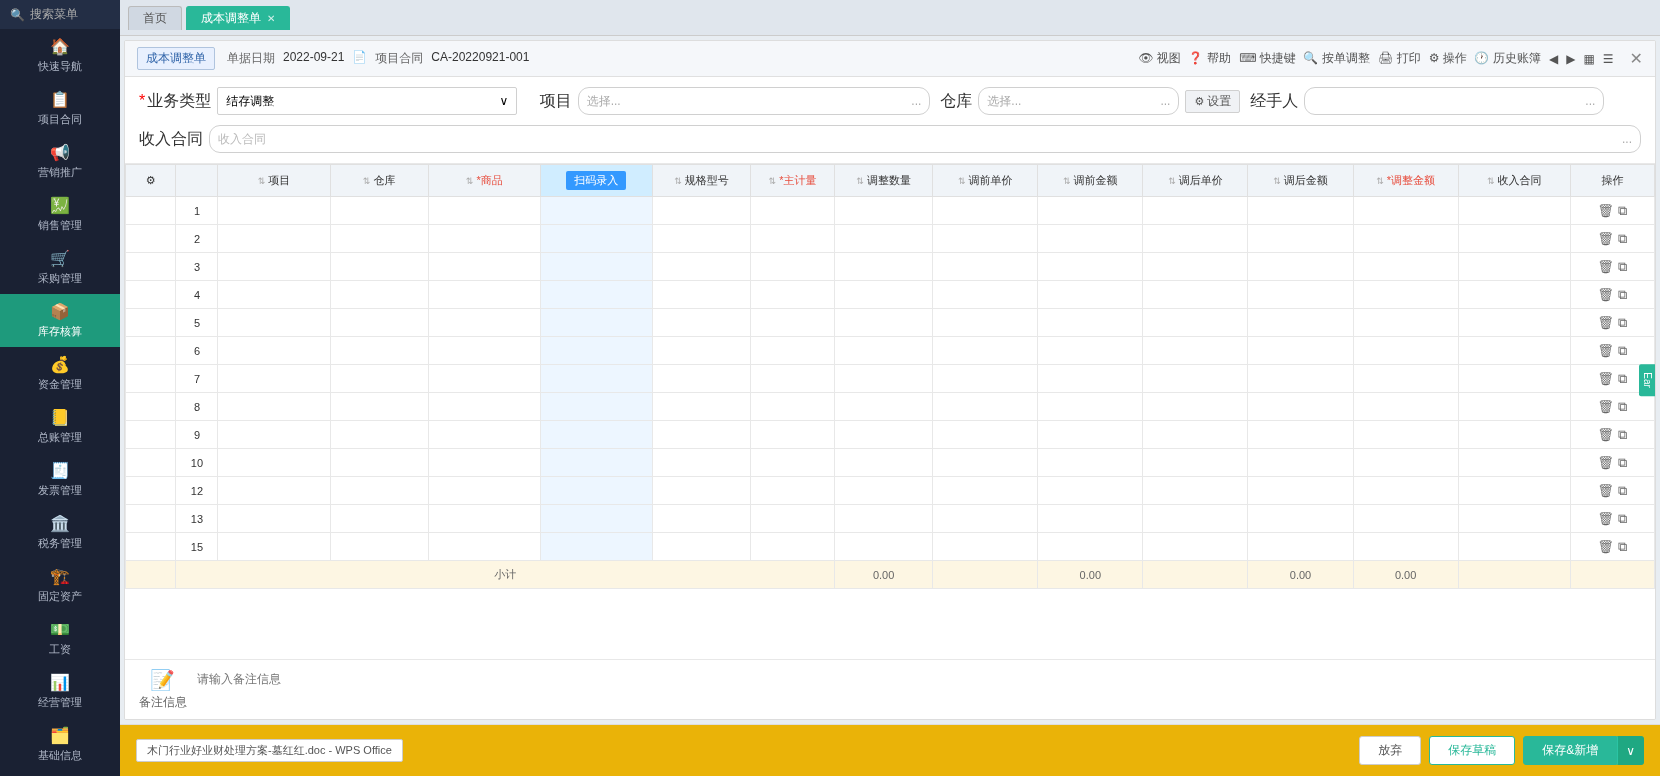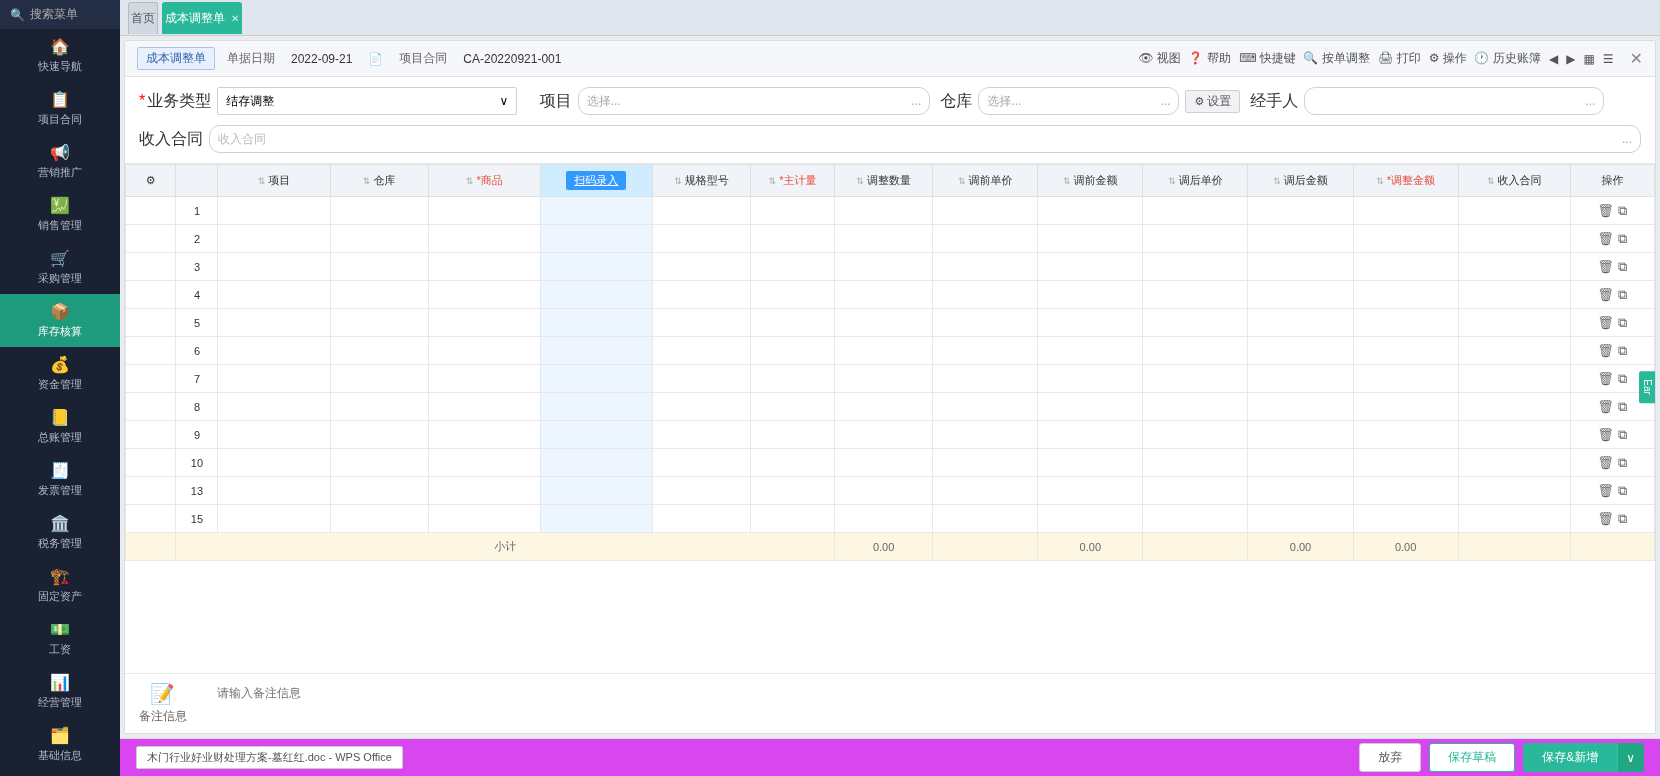--- a/index.html
+++ b/index.html
@@ -52,22 +52,22 @@
     .tab-bar {
       background: #e0e6ed;
       display: flex;
       align-items: center;
       height: 36px;
       border-bottom: 1px solid #ccc;
       padding: 0 8px;
       gap: 4px;
     }
     .tab {
-      height: 32px;
-      padding: 0 2px;
+      height: 24px;
+      padding: 0 14px;
       display: flex;
       align-items: center;
       gap: 6px;
       cursor: pointer;
       border-radius: 3px 3px 0 0;
       font-size: 12px;
       color: #555;
       background: #d0d8e2;
       border: 1px solid #bbb;
       border-bottom: none;
@@ -103,21 +103,21 @@
       flex-wrap: wrap;
     }
     .window-title-badge {
       background: #e8f0fe;
       border: 1px solid #b0c4de;
       padding: 2px 8px;
       border-radius: 2px;
       color: #3366aa;
       font-size: 12px;
     }
-    .window-titlebar-meta { display: flex; align-items: center; gap: 16px; font-size: 12px; color: #333; }
+    .window-titlebar-meta { display: flex; align-items: flex-start; gap: 8px; font-size: 12px; color: #333; }
     .window-titlebar-meta .label { color: #666; }
     .window-titlebar-meta .value { color: #333; font-weight: 500; }
     .window-actions {
       margin-left: auto;
       display: flex;
       align-items: center;
       gap: 8px;
       font-size: 11px;
       color: #555;
     }
@@ -234,21 +234,20 @@
 
     
     .scan-header-btn {
       background: #3399ff;
       color: #fff;
       border: none;
       border-radius: 2px;
       padding: 2px 8px;
       font-size: 11px;
       cursor: pointer;
-      text-decoration: underline;
     }
 
     
     .notes-area {
       border-top: 1px solid #e8e8e8;
       padding: 8px 14px;
       display: flex;
       align-items: flex-start;
       gap: 10px;
       min-height: 60px;
@@ -257,28 +256,27 @@
     .notes-icon { display: flex; flex-direction: column; align-items: center; gap: 2px; color: #666; font-size: 11px; }
     .notes-icon .icon-emoji { font-size: 20px; }
     .notes-input {
       flex: 1;
       border: none;
       outline: none;
       color: #ec4899;
       font-size: 12px;
       padding-top: 4px;
       background: transparent;
-      margin-left: 20px;
     }
 
     
     .footer {
-      background: #d946ef;
+      background: #eab308;
       border-top: 1px solid #ddd;
-      padding: 4px 16px;
+      padding: 11px 16px;
       display: flex;
       align-items: center;
       justify-content: space-between;
     }
     .taskbar-item {
       background: #fff;
       border: 1px solid #ccc;
       border-radius: 2px;
       padding: 3px 10px;
       font-size: 11px;
@@ -745,20 +743,43 @@
               <td></td>
               <td>
       <div class="action-cell">
         <span class="action-icon">🗑</span>
         <span class="action-icon">⧉</span>
       </div>
     </td>
             </tr>
             <tr>
               <td></td>
+              <td class="row-num">12</td>
+              <td></td>
+              <td></td>
+              <td></td>
+              <td style="background:#edf6ff;"></td>
+              <td></td>
+              <td></td>
+              <td></td>
+              <td></td>
+              <td></td>
+              <td></td>
+              <td></td>
+              <td></td>
+              <td></td>
+              <td>
+      <div class="action-cell">
+        <span class="action-icon">🗑</span>
+        <span class="action-icon">⧉</span>
+      </div>
+    </td>
+            </tr>
+            <tr>
+              <td></td>
               <td class="row-num">13</td>
               <td></td>
               <td></td>
               <td></td>
               <td style="background:#edf6ff;"></td>
               <td></td>
               <td></td>
               <td></td>
               <td></td>
               <td></td>

